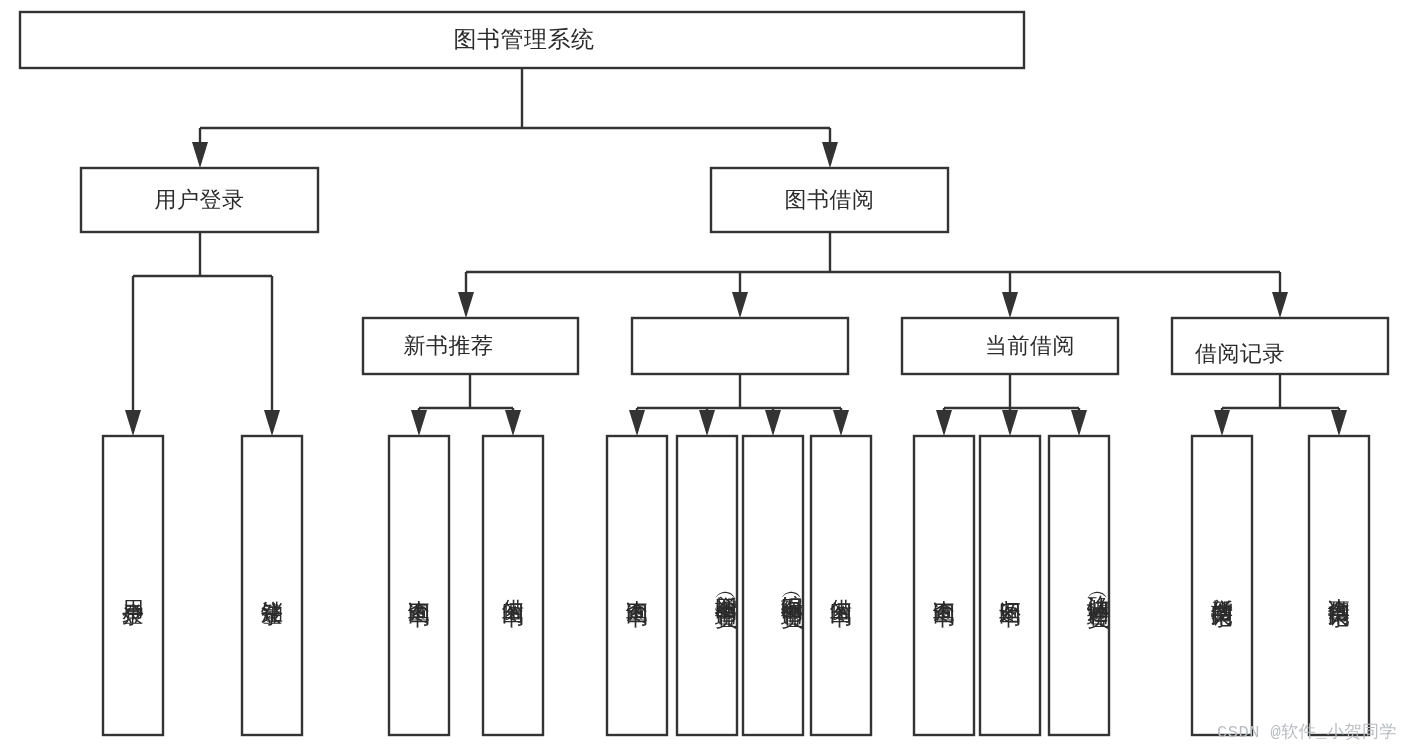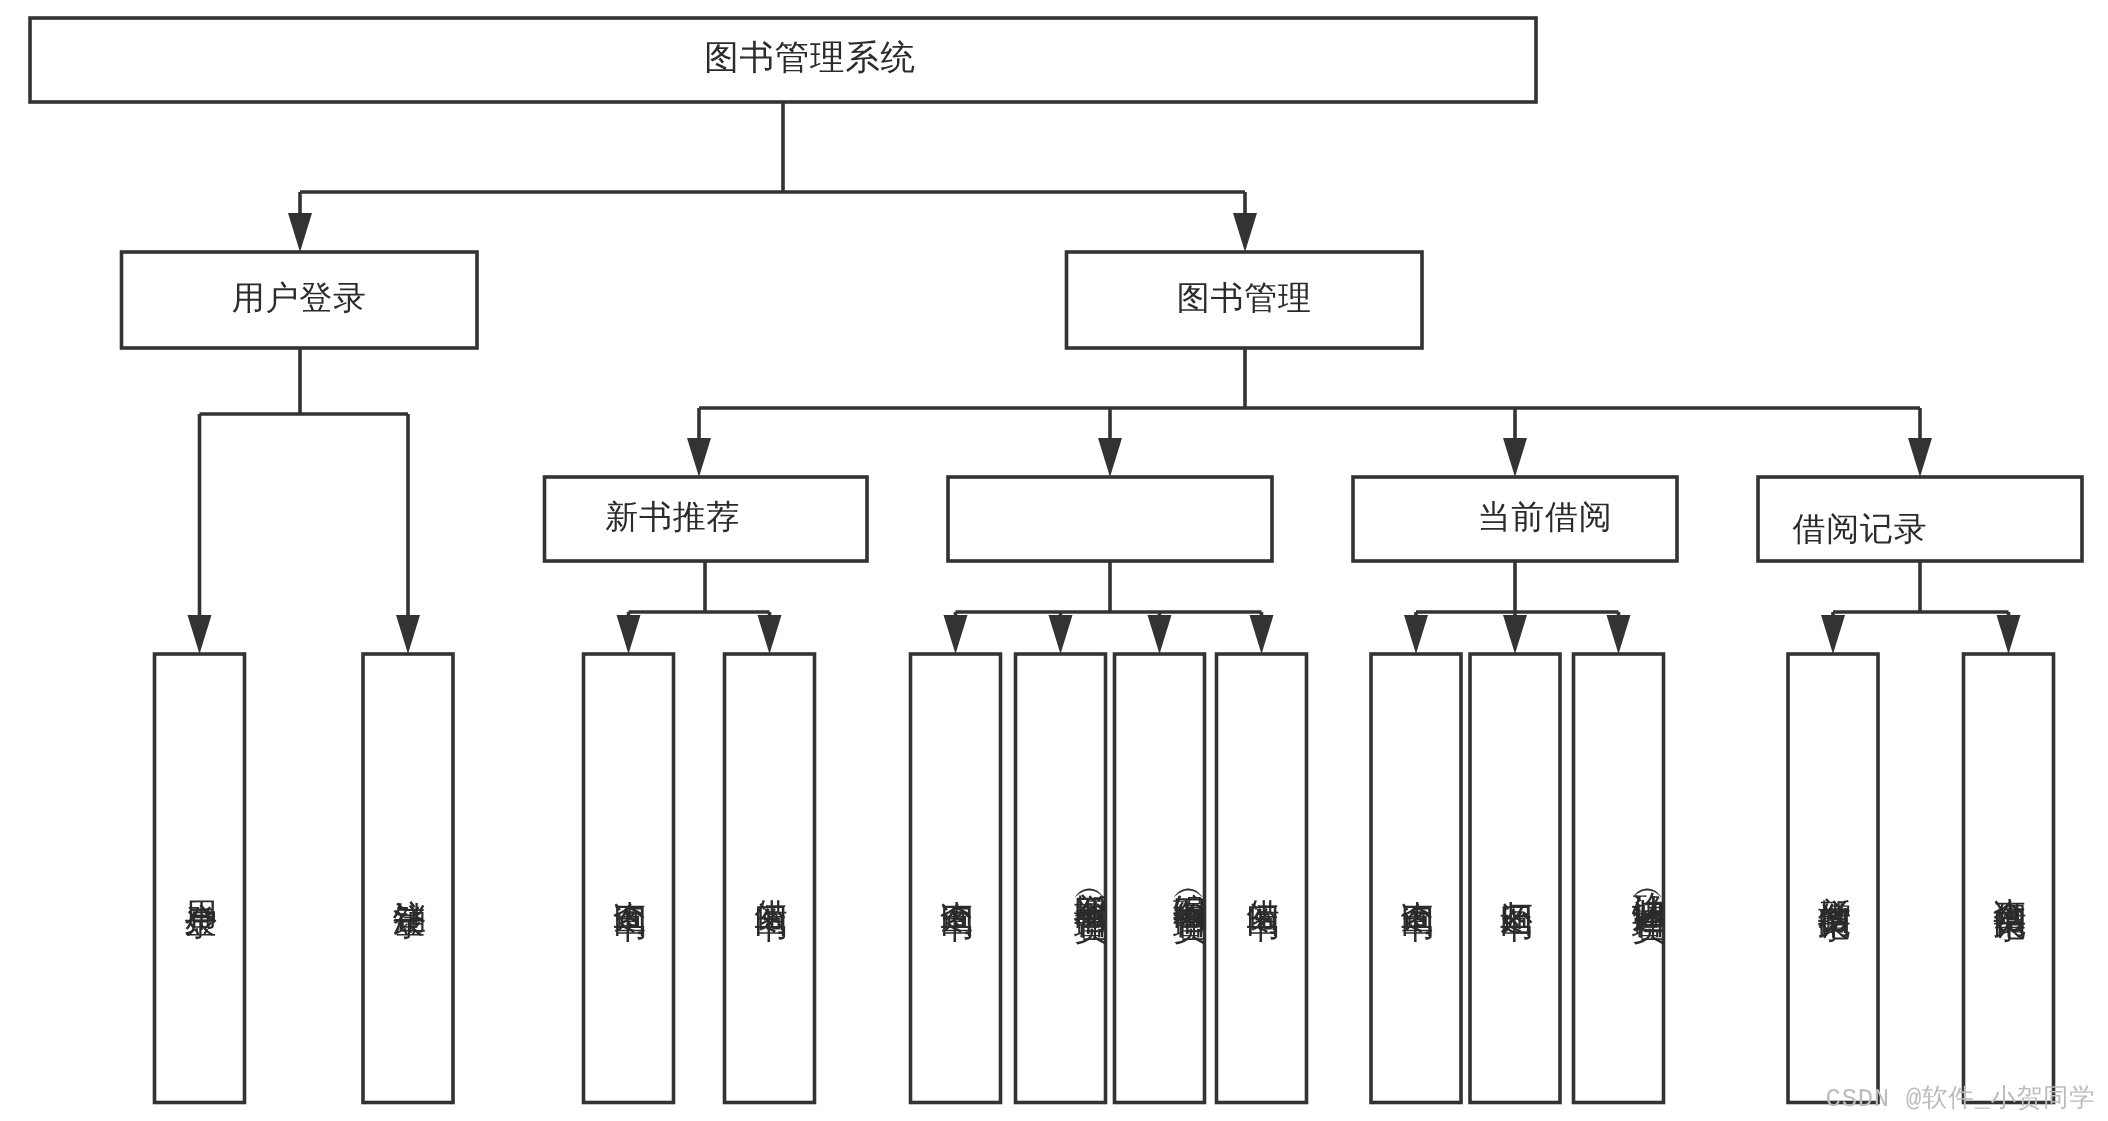--- a/index.html
+++ b/index.html
@@ -171,24 +171,24 @@
     <rect class="node-box" x="811" y="436" width="60" height="299"></rect>
 
     <rect class="node-box" x="914" y="436" width="60" height="299"></rect>
     <rect class="node-box" x="980" y="436" width="60" height="299"></rect>
     <rect class="node-box" x="1049" y="436" width="60" height="299"></rect>
 
     <rect class="node-box" x="1192" y="436" width="60" height="299"></rect>
     <rect class="node-box" x="1309" y="436" width="60" height="299"></rect>
   </svg>
 
-  <div class="node-label label-root" style="left:24px; top:12px; width:1004px; height:56px;padding-left:14px;">图书管理系统</div>
+  <div class="node-label label-root" style="left:8px; top:12px; width:1004px; height:56px;padding-left:14px;">图书管理系统</div>
 
   <div class="node-label label-h" style="left:81px; top:168px; width:237px; height:64px;">用户登录</div>
-  <div class="node-label label-h" style="left:711px; top:168px; width:237px; height:64px;">图书管理</div>
+  <div class="node-label label-h" style="left:711px; top:168px; width:237px; height:64px;">图书借阅</div>
 
   <div class="node-label label-h" style="left:363px; top:318px; width:171px; height:56px;">新书推荐</div>
   <div class="node-label label-h" style="left:902px; top:318px; width:256px; height:56px;">当前借阅</div>
   <div class="node-label label-h" style="left:1132px; top:318px; width:216px; height:72px;">借阅记录</div>
 
   <div class="node-label label-v" style="left:103px; top:436px; width:60px; height:299px;">用户登录</div>
   <div class="node-label label-v" style="left:242px; top:436px; width:60px; height:299px;">注销登录</div>
 
   <div class="node-label label-v" style="left:389px; top:436px; width:60px; height:299px;">查询图书</div>
   <div class="node-label label-v" style="left:483px; top:436px; width:60px; height:299px;">借阅图书</div>

